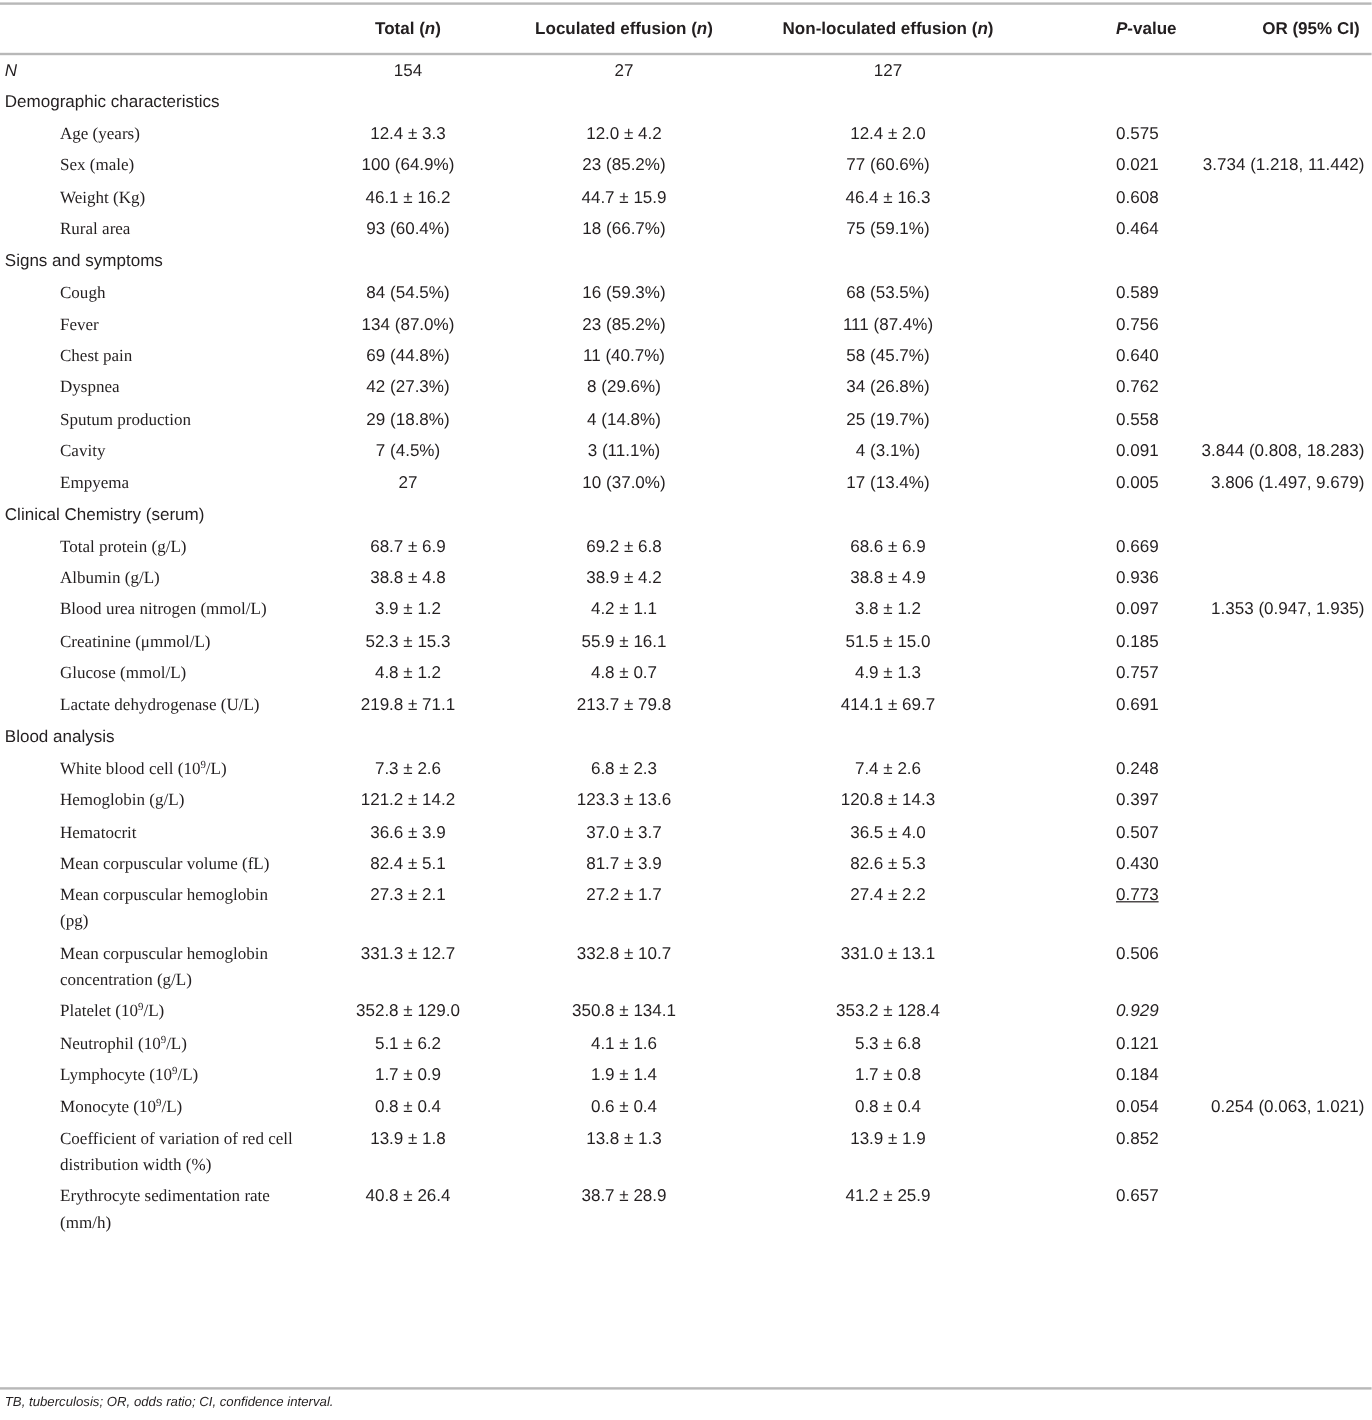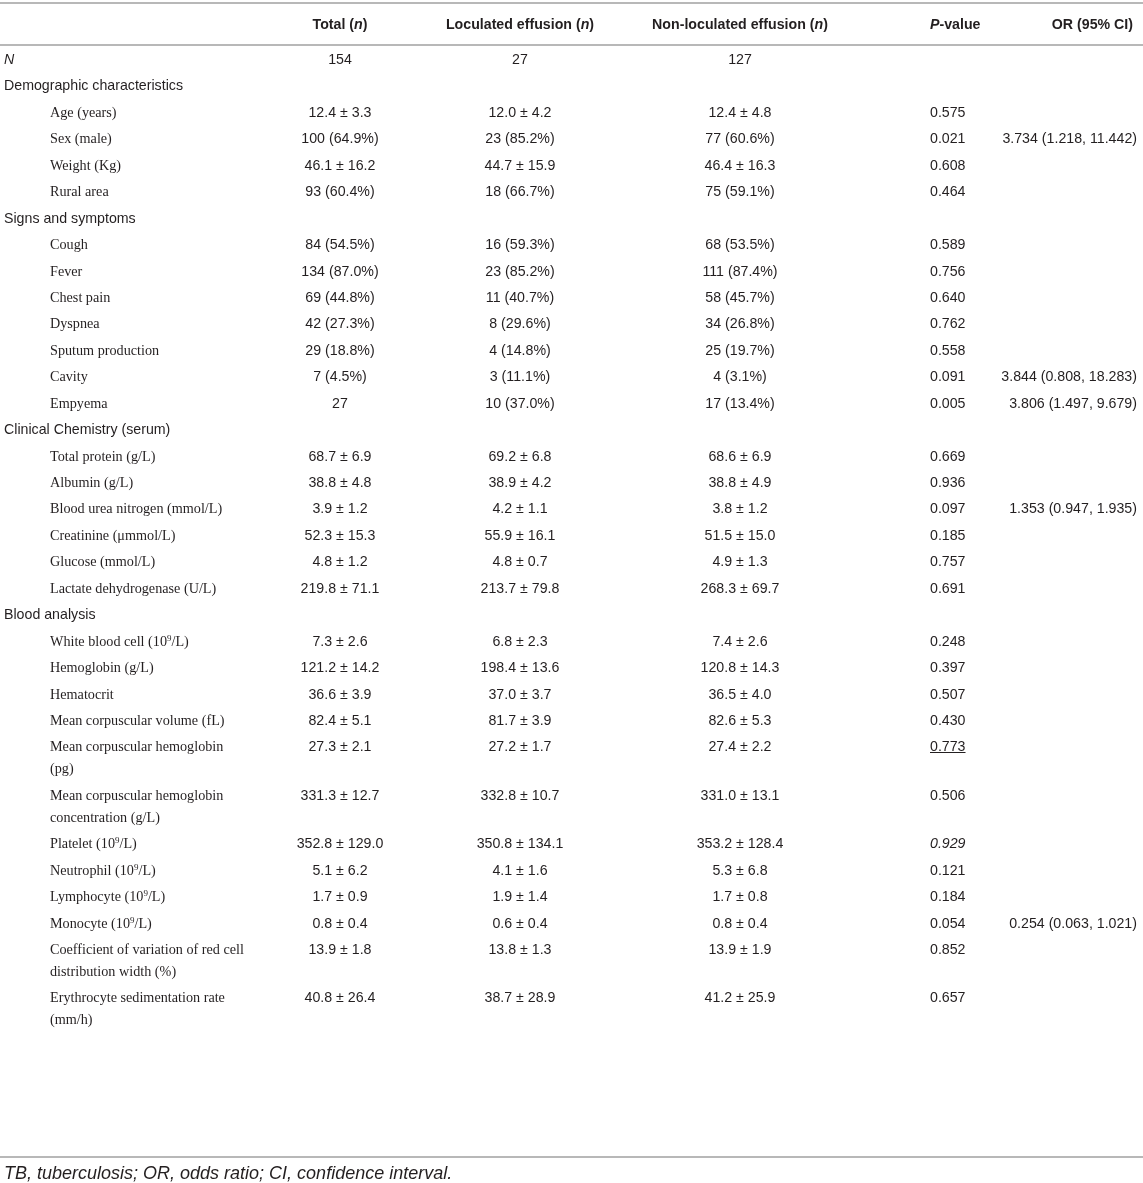--- a/index.html
+++ b/index.html
@@ -13,21 +13,21 @@
   th { font-weight: bold; text-align: center; height: 32px; padding: 0; vertical-align: middle; white-space: nowrap; }
   th .it { font-style: italic; }
   td { padding: 0; vertical-align: top; line-height: 22px; padding-top: 2px; padding-bottom: 2.45px; }
   td.c { text-align: center; white-space: nowrap; }
   td.orc { text-align: right; white-space: nowrap; padding-right: 6px; }
   td.lbl { padding-left: 50px; padding-right: 4px; font-family: Liberation Serif, serif; }
   td.sec { padding-left: 4px; white-space: nowrap; }
   td.nlbl { padding-left: 4px; font-style: italic; }
   tr.nrow td { padding-top: 8px; }
   sup { font-size: 9px; line-height: 0; vertical-align: 5px; }
-  .foot { position: absolute; left: 4px; top: 1163px; font-size: 18px; font-style: italic; }
+  .foot { position: absolute; left: 4px; top: 1163px; font-size: 11px; font-style: italic; }
 </style>
 </head>
 <body>
 
 <div class="rule top"></div>
 <div class="rule mid"></div>
 
 <table>
   <colgroup>
     <col style="width:250px">
@@ -56,21 +56,21 @@
       <td></td>
         <td></td>
     </tr>
   <tr>
         <td class="sec" colspan="6">Demographic characteristics</td>
       </tr>
       <tr>
         <td class="lbl"><span>Age (years)</span></td>
         <td class="c">12.4 ± 3.3</td>
         <td class="c">12.0 ± 4.2</td>
-        <td class="c">12.4 ± 4.8</td>
+        <td class="c">12.4 ± 2.0</td>
         <td class="c" style="padding-left: 60px;">0.575</td>
         <td class="orc"></td>
       </tr>
       <tr>
         <td class="lbl"><span>Sex (male)</span></td>
         <td class="c">100 (64.9%)</td>
         <td class="c">23 (85.2%)</td>
         <td class="c">77 (60.6%)</td>
         <td class="c" style="padding-left: 60px; margin-top: 32px;">0.021</td>
         <td class="orc">3.734 (1.218, 11.442)</td>
@@ -190,39 +190,39 @@
         <td class="c">4.8 ± 1.2</td>
         <td class="c">4.8 ± 0.7</td>
         <td class="c">4.9 ± 1.3</td>
         <td class="c" style="padding-left: 60px;">0.757</td>
         <td class="orc"></td>
       </tr>
       <tr>
         <td class="lbl"><span>Lactate dehydrogenase (U/L)</span></td>
         <td class="c">219.8 ± 71.1</td>
         <td class="c">213.7 ± 79.8</td>
-        <td class="c">268.3 ± 69.7</td>
+        <td class="c">414.1 ± 69.7</td>
         <td class="c" style="padding-left: 60px;">0.691</td>
         <td class="orc"></td>
       </tr>
       <tr>
         <td class="sec" colspan="6">Blood analysis</td>
       </tr>
       <tr>
         <td class="lbl"><span>White blood cell (10</span><sup>9</sup><span>/L)</span></td>
         <td class="c">7.3 ± 2.6</td>
         <td class="c">6.8 ± 2.3</td>
         <td class="c">7.4 ± 2.6</td>
         <td class="c" style="padding-left: 60px;">0.248</td>
         <td class="orc"></td>
       </tr>
       <tr>
         <td class="lbl"><span>Hemoglobin (g/L)</span></td>
         <td class="c">121.2 ± 14.2</td>
-        <td class="c">198.4 ± 13.6</td>
+        <td class="c">123.3 ± 13.6</td>
         <td class="c">120.8 ± 14.3</td>
         <td class="c" style="padding-left: 60px;">0.397</td>
         <td class="orc"></td>
       </tr>
       <tr>
         <td class="lbl"><span>Hematocrit</span></td>
         <td class="c">36.6 ± 3.9</td>
         <td class="c">37.0 ± 3.7</td>
         <td class="c">36.5 ± 4.0</td>
         <td class="c" style="padding-left: 60px;">0.507</td>

